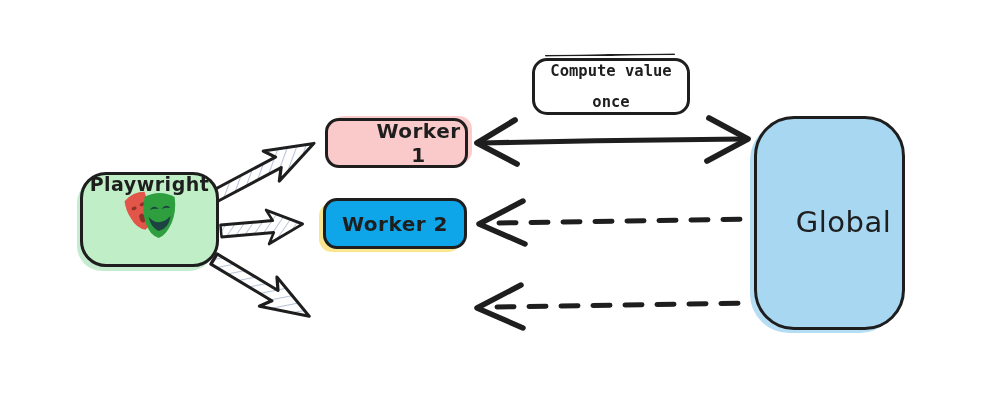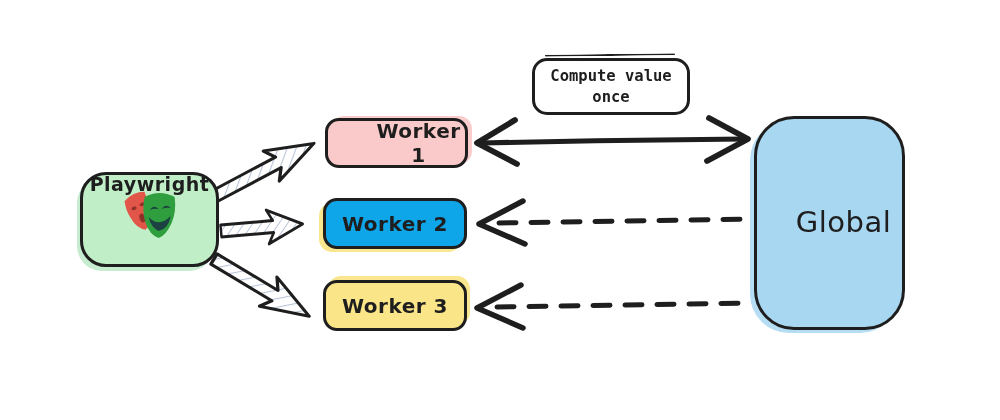--- a/index.html
+++ b/index.html
@@ -19,21 +19,21 @@
   }
   .node-playwright .masks{position:absolute;top:10px;left:50%;transform:translateX(-46%);}
   .pw-label{font-size:19px;font-weight:600;letter-spacing:0.5px;line-height:1;}
   .node-worker{border-radius:14px;font-size:20px;font-weight:600;letter-spacing:0.5px;}
   .node-worker1{left:325px;top:118px;width:143px;height:50px;box-shadow:5px -3px 0 -1px rgba(250,201,201,0.95);padding-left:44px;}
   .node-worker2{left:323px;top:198px;width:144px;height:51px;box-shadow:-5px 4px 0 -1px rgba(250,229,136,0.95);}
   .node-worker3{left:323px;top:280px;width:144px;height:51px;box-shadow:4px -5px 0 -1px rgba(250,229,136,0.95);}
   .annotation{
     left:532px;top:58px;width:158px;height:57px;border-radius:15px;background:#ffffff;
     flex-direction:column;line-height:1.32;
-    font-family:"DejaVu Sans Mono","Liberation Mono",monospace;font-size:15.5px;font-weight:600;
+    font-family:"DejaVu Sans Mono","Liberation Mono",monospace;font-size:15.5px;font-weight:600;justify-content:space-between;
   }
   .annotation::before{ 
     content:"";position:absolute;top:-7px;left:10px;width:130px;height:0;
     border-top:2.5px solid #1e1e1e;transform:rotate(-0.6deg);border-radius:2px;
   }
   .node-cache{
     left:754px;top:116px;width:151px;height:214px;border-radius:40px;
     flex-direction:column;font-size:29px;font-weight:500;line-height:1.3;letter-spacing:0.5px;
     box-shadow:-5px 4px 0 -1px rgba(168,215,242,0.85);
     padding-left:28px;
@@ -97,23 +97,20 @@
     </svg>
     <div class="pw-label">Playwright</div>
   </div>
 
   <div class="box node-worker node-worker1" style="background-color: rgb(250, 201, 201);">
     <span>Worker 1</span>
   </div>
   <div class="box node-worker node-worker2" style="background-color: #0ea5e9;">
     <span>Worker 2</span>
   </div>
-  <div class="box node-worker node-worker3" style="background-color: rgb(250, 229, 136);">
-    <span>Worker 3</span>
-  </div>
 
   <div class="box annotation">
     <span>Compute value</span>
     <span>once</span>
   </div>
 
   <div class="box node-cache" style="background-color: rgb(168, 215, 242);">
     <span>Global</span>
   </div>
 

